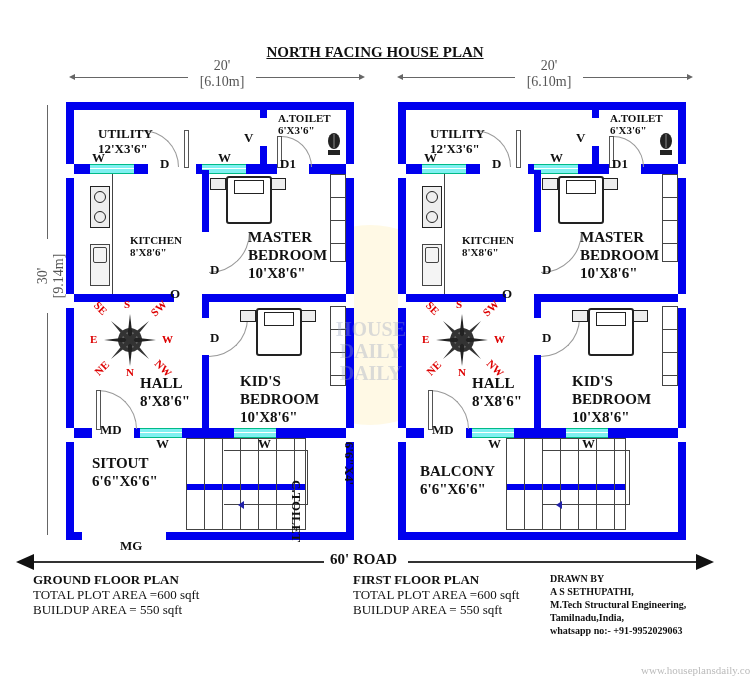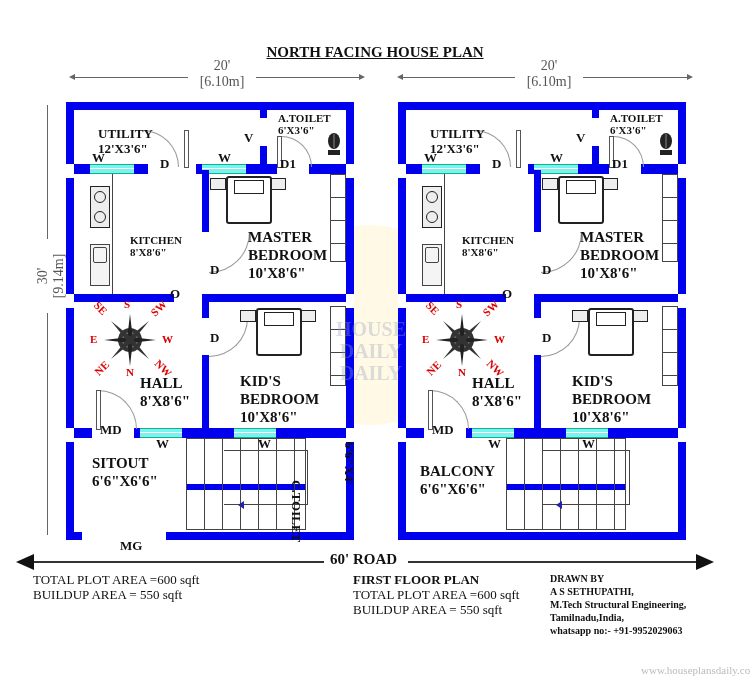--- a/index.html
+++ b/index.html
@@ -328,20 +328,21 @@
   <div>DAILY</div>
 </div>
 
 <div class="road-line" style="left:28px;top:561px;width:296px;"></div>
 <div class="abs" style="left:16px;top:554px;width:0;height:0;border-top:8px solid transparent;border-bottom:8px solid transparent;border-right:18px solid #111;"></div>
 <div class="abs" style="left:330px;top:551px;font-weight:bold;font-size:15px;">60' ROAD</div>
 <div class="road-line" style="left:408px;top:561px;width:290px;"></div>
 <div class="abs" style="left:696px;top:554px;width:0;height:0;border-top:8px solid transparent;border-bottom:8px solid transparent;border-left:18px solid #111;"></div>
 
 <div class="foot" style="left:33px;top:572px;">
+  <div style="font-weight:bold;">GROUND FLOOR PLAN</div>
   <div>TOTAL PLOT AREA =600 sqft</div>
   <div>BUILDUP AREA = 550 sqft</div>
 </div>
 <div class="foot" style="left:353px;top:572px;">
   <div style="font-weight:bold;">FIRST FLOOR PLAN</div>
   <div>TOTAL PLOT AREA =600 sqft</div>
   <div>BUILDUP AREA = 550 sqft</div>
 </div>
 <div class="drawn" style="left:550px;top:572px;">
   <div style="">DRAWN BY</div>

